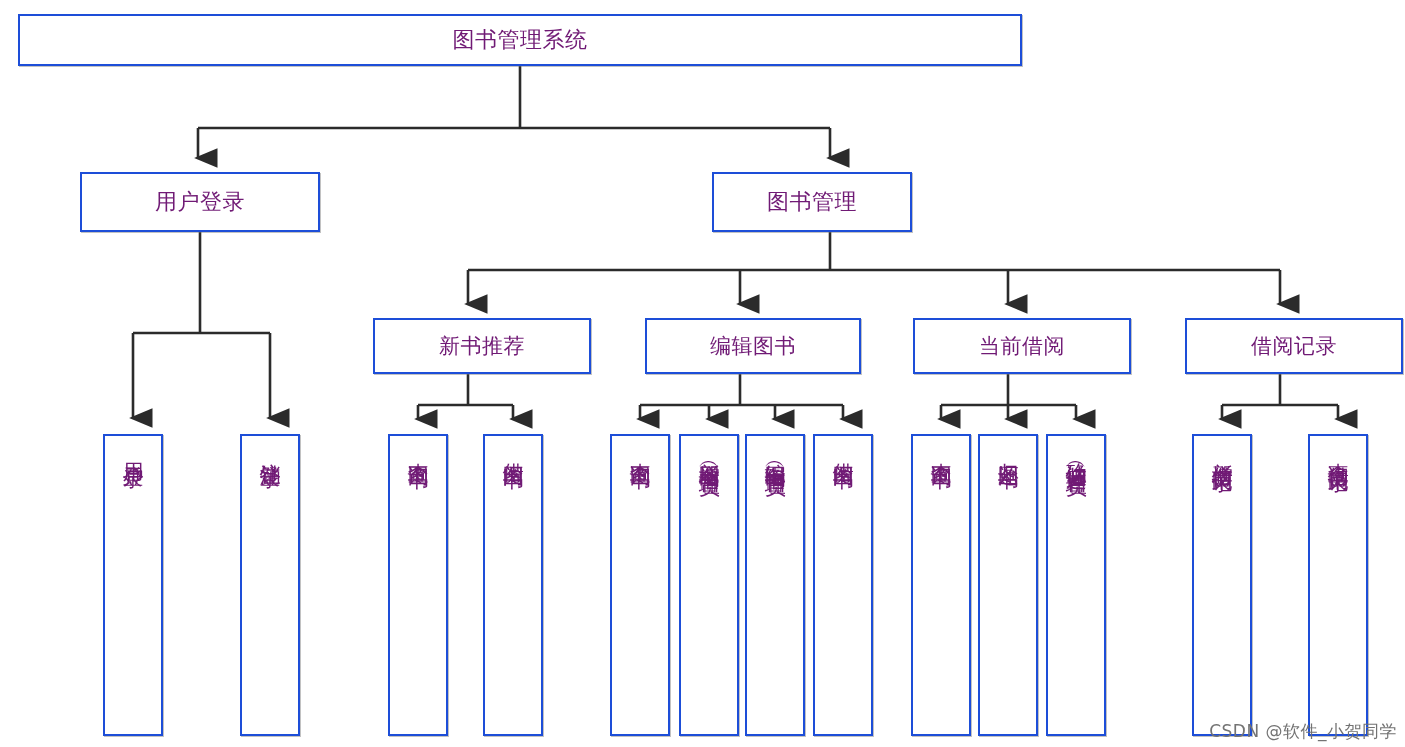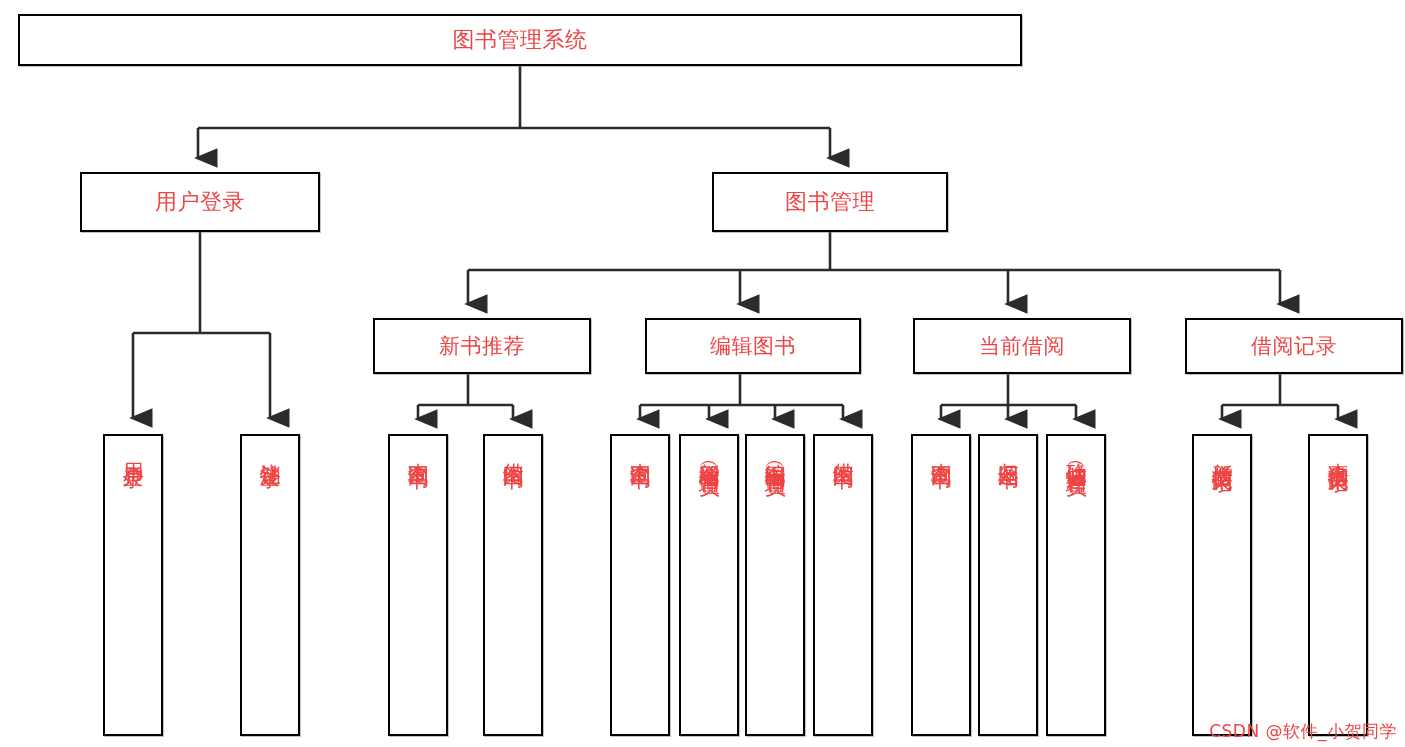--- a/index.html
+++ b/index.html
@@ -20,26 +20,26 @@
   #edge-layer {
     position: absolute;
     left: 0;
     top: 0;
     width: 1405px;
     height: 747px;
   }
   .node {
     position: absolute;
     box-sizing: border-box;
-    border: 2px solid #000000;
+    border: 2px solid #1d4ed8;
     background: #ffffff;
     display: flex;
     align-items: center;
     justify-content: center;
-    color: #ef4444;
+    color: #701a75;
     font-size: 21px;
     letter-spacing: 0.5px;
     box-shadow: 1px 1px 0 rgba(120,120,120,0.45);
   }
   .node.level-root { font-size: 22px; }
   .node.level-2 { font-size: 22px; }
   .node.level-3 { font-size: 21px; margin-left: 13px; }
   .node.leaf {
     font-size: 21px;
     padding: 10px 0;
@@ -55,21 +55,21 @@
     text-align: start;
   }
   .hlabel {
     white-space: nowrap;
   }
   #watermark {
     position: absolute;
     right: 8px;
     bottom: 4px;
     font-size: 17px;
-    color: #ef4444;
+    color: #737373;
     letter-spacing: 0.5px;
     white-space: nowrap;
     pointer-events: none;
   }
 </style>
 </head>
 <body>
 
 <div id="diagram-canvas">
 
@@ -126,21 +126,21 @@
     <path class="edge-arrow" d="M 1338 405 L 1338 419" marker-end="url(#arrow)"></path>
   </svg>
 
   <div class="node level-root" style="left:18px; top:14px; width:1004px; height:52px;">
     <span class="hlabel">图书管理系统</span>
   </div>
 
   <div class="node level-2" style="left:80px; top:172px; width:240px; height:60px;">
     <span class="hlabel">用户登录</span>
   </div>
-  <div class="node level-2" style="left:712px; top:172px; width:236px; height:60px;">
+  <div class="node level-2" style="left:712px; top:172px; width:200px; height:60px;">
     <span class="hlabel">图书管理</span>
   </div>
 
   <div class="node level-3" style="left:360px; top:318px; width:218px; height:56px;">
     <span class="hlabel">新书推荐</span>
   </div>
   <div class="node level-3" style="left:632px; top:318px; width:216px; height:56px;">
     <span class="hlabel">编辑图书</span>
   </div>
   <div class="node level-3" style="left:900px; top:318px; width:218px; height:56px;">

